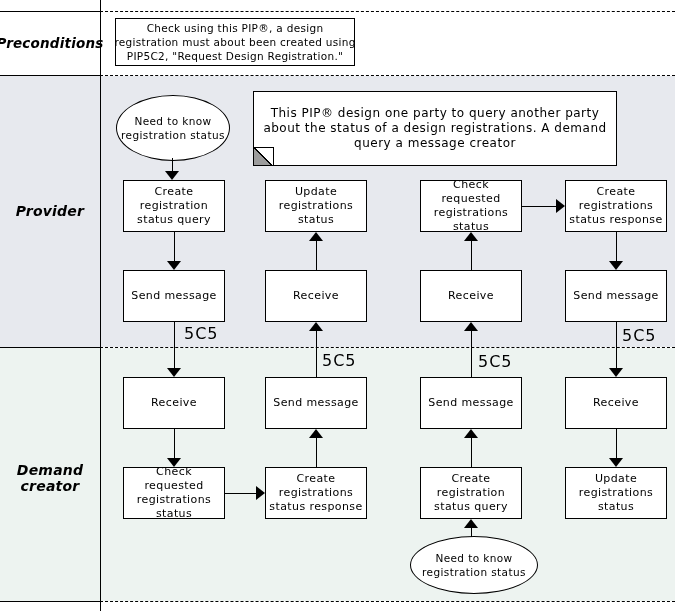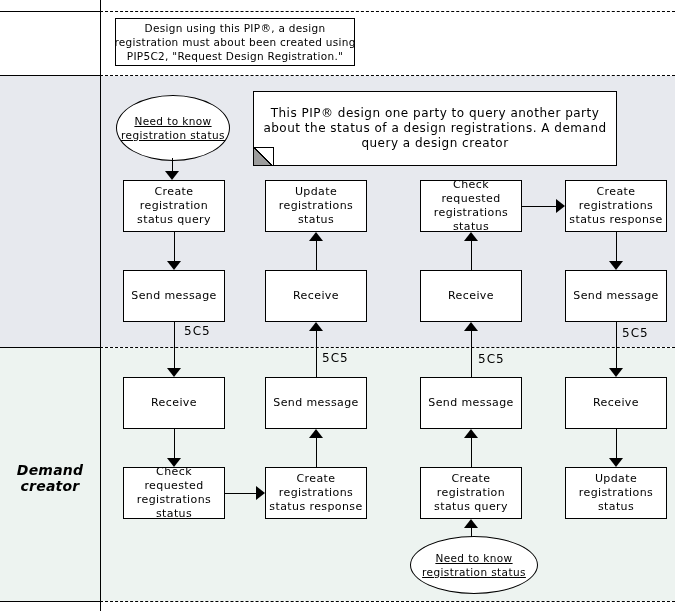--- a/index.html
+++ b/index.html
@@ -26,21 +26,21 @@
     position:absolute;width:102px;height:52px;background:#fff;border:1px solid #000;
     box-sizing:border-box;display:flex;align-items:center;justify-content:center;
     text-align:center;font-size:11px;letter-spacing:0.4px;line-height:14px;padding:1px;
   }
   
   .oval{
     position:absolute;background:#fff;border:1px solid #000;border-radius:50%;
     display:flex;flex-direction:column;align-items:center;justify-content:center;
     font-size:10.5px;letter-spacing:0.4px;line-height:14px;text-align:center;
   }
-  .oval div{white-space:nowrap;text-decoration:underline;}
+  .oval div{white-space:nowrap;}
   
   .textbox{
     position:absolute;background:#fff;border:1px solid #000;box-sizing:border-box;
     display:flex;flex-direction:column;align-items:center;justify-content:center;
     text-align:center;
   }
   .textbox .ln{white-space:nowrap;}
   .precond-box{left:115px;top:18px;width:240px;height:48px;font-size:10.5px;line-height:14px;letter-spacing:0.3px;}
   .note-box{left:253px;top:91px;width:364px;height:75px;font-size:12px;line-height:15px;letter-spacing:0.5px;}
   .note-fold{
@@ -48,54 +48,60 @@
     border:1px solid #000;box-sizing:border-box;
     background:linear-gradient(225deg,#ffffff 48%,#000 48%,#000 53%,#9c9c9c 53%);
   }
   
   .aline-v{position:absolute;width:1px;background:#000;}
   .aline-h{position:absolute;height:1px;background:#000;}
   .head{position:absolute;width:0;height:0;}
   .head-down{border-left:7px solid transparent;border-right:7px solid transparent;border-top:9px solid #000;}
   .head-up{border-left:7px solid transparent;border-right:7px solid transparent;border-bottom:9px solid #000;}
   .head-right{border-top:7px solid transparent;border-bottom:7px solid transparent;border-left:9px solid #000;}
-  .proto{position:absolute;font-size:12px;letter-spacing:1px;}
+  .proto{position:absolute;font-size:16px;letter-spacing:1px;}
 </style>
 </head>
 <body>
 
 <div class="stage">
 
   <div class="lane-bg lane-provider"></div>
   <div class="lane-bg lane-demand"></div>
 
   <div class="solid-h" style="left:0;top:11px;width:100px;"></div>
   <div class="dash-h" style="left:100px;top:11px;width:575px;"></div>
   <div class="solid-h" style="left:0;top:75px;width:100px;"></div>
   <div class="dash-h" style="left:100px;top:75px;width:575px;"></div>
   <div class="solid-h" style="left:0;top:347px;width:100px;"></div>
   <div class="dash-h" style="left:100px;top:347px;width:575px;"></div>
   <div class="solid-h" style="left:0;top:601px;width:100px;"></div>
   <div class="dash-h" style="left:100px;top:601px;width:575px;"></div>
   <div class="vline-main"></div>
 
+  <div class="lane-label" style="top:11px;height:64px;">
+    <span style="font-size:13.5px;">Preconditions</span>
+  </div>
+  <div class="lane-label" style="top:75px;height:272px;">
+    <span>Provider</span>
+  </div>
   <div class="lane-label" style="top:351px;height:254px;">
     <span style="width:72px;">Demand creator</span>
   </div>
 
   <div class="textbox precond-box">
-    <div class="ln">Design using this PIP®, a design</div>
+    <div class="ln">Check using this PIP®, a design</div>
     <div class="ln">registration must about been created using</div>
     <div class="ln">PIP5C2, "Request Design Registration."</div>
   </div>
 
   <div class="textbox note-box">
     <div class="ln">This PIP® design one party to query another party</div>
     <div class="ln">about the status of a design registrations. A demand</div>
-    <div class="ln">query a design creator</div>
+    <div class="ln">query a message creator</div>
     <div class="note-fold"></div>
   </div>
 
   <div class="oval" style="left:116px;top:95px;width:112px;height:64px;">
     <div>Need to know</div>
     <div>registration status</div>
   </div>
   <div class="oval" style="left:410px;top:536px;width:126px;height:56px;">
     <div>Need to know</div>
     <div>registration status</div>

